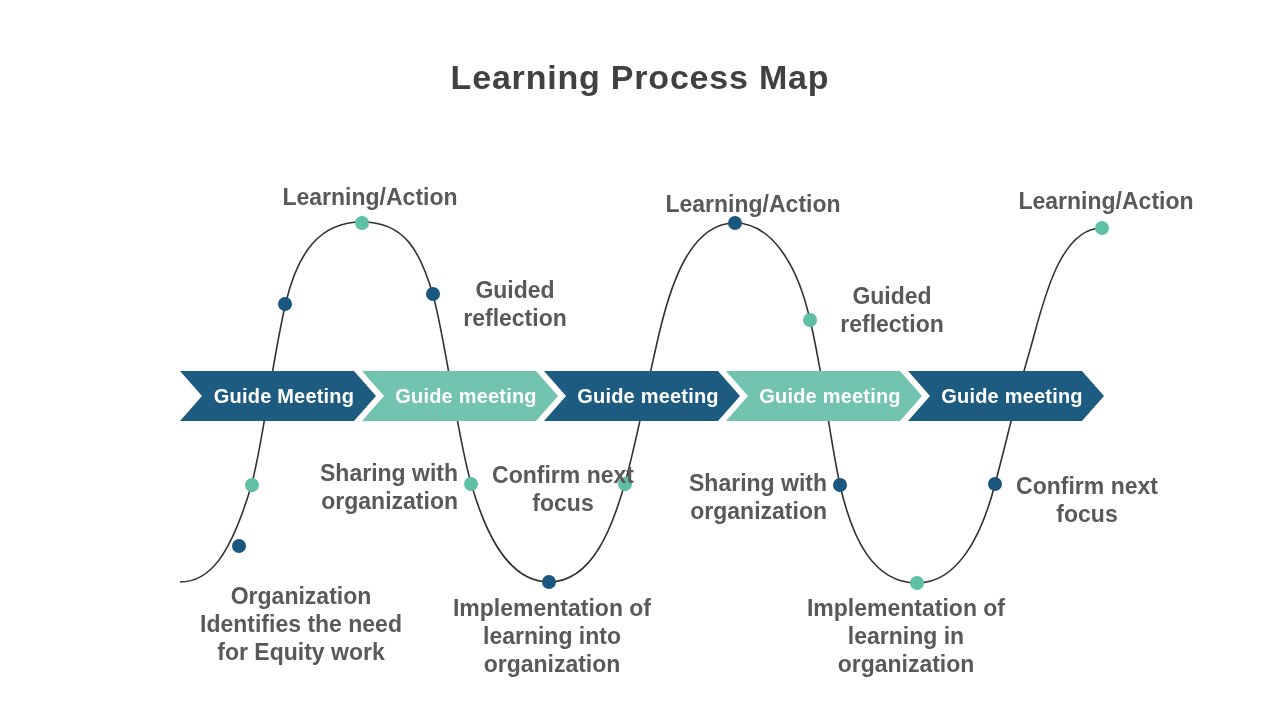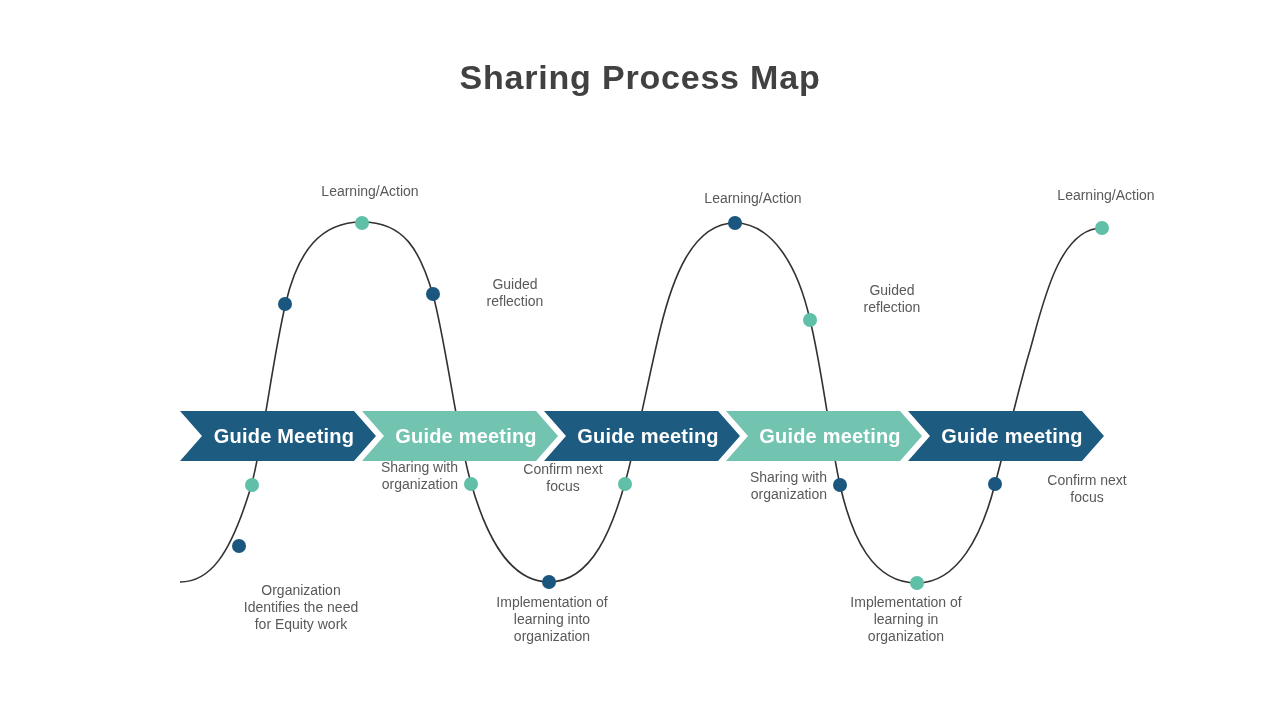--- a/index.html
+++ b/index.html
@@ -21,40 +21,40 @@
   .curve{fill:none;stroke:#323232;stroke-width:1.6;}
   .dot-dark{fill:#1A567E;}
   .dot-teal{fill:#5FBFA7;}
   .chevron{
     position:absolute;top:371px;width:196px;height:50px;
     display:flex;align-items:center;justify-content:center;
     box-sizing:border-box;padding-left:12px;
     clip-path:polygon(0 0, 174px 0, 196px 25px, 174px 50px, 0 50px, 22px 25px);
     color:#ffffff;font-weight:bold;font-size:20px;letter-spacing:0.2px;
     z-index:2;
-    margin-top:40px;
   }
   .chevron.dark{background:#1D5B80;}
   .chevron.teal{background:#72C3B0;}
   .label{
     position:absolute;
-    font-size:14px;line-height:1.22;color:#58595B;
+    font-size:23px;line-height:1.22;color:#58595B;
     white-space:pre-line;
     z-index:3;
+    font-weight:bold;
   }
   .align-right{text-align:right;}
   .align-center{text-align:center;}
   .align-left{text-align:center;}
 </style>
 </head>
 <body>
 
 <div id="canvas">
 
-  <div id="title">Sharing Process Map</div>
+  <div id="title">Learning Process Map</div>
 
   <svg id="wave-svg" width="1280" height="720" viewBox="0 0 1280 720">
     <path class="curve" d="
       M 180 582
       C 210 582 230 555 250 490
       C 262 452 272 360 286 302
       C 298 252 320 222 362 222
       C 404 222 420 250 433 295
       C 445 337 458 440 471 483
       C 483 525 505 582 549 582

